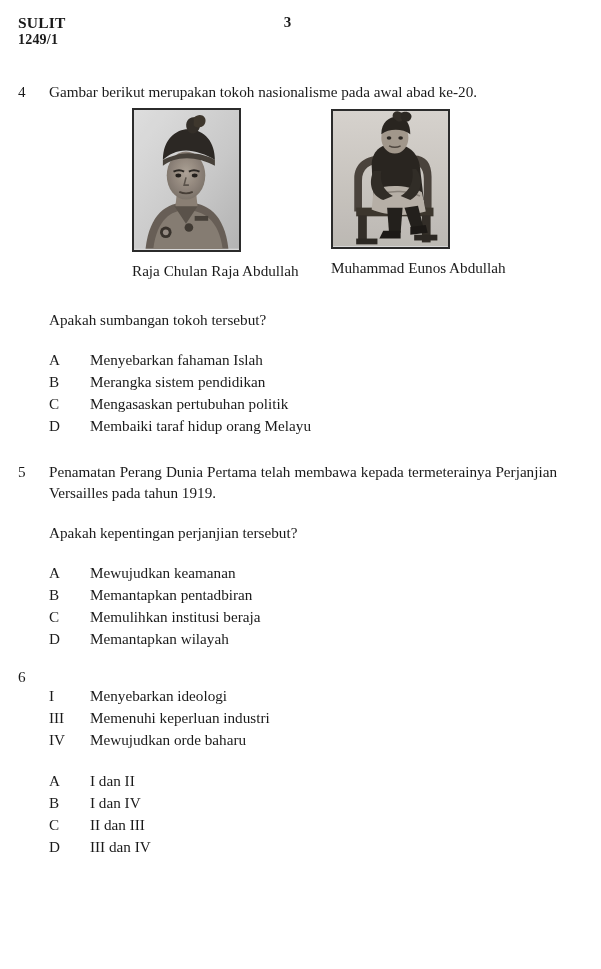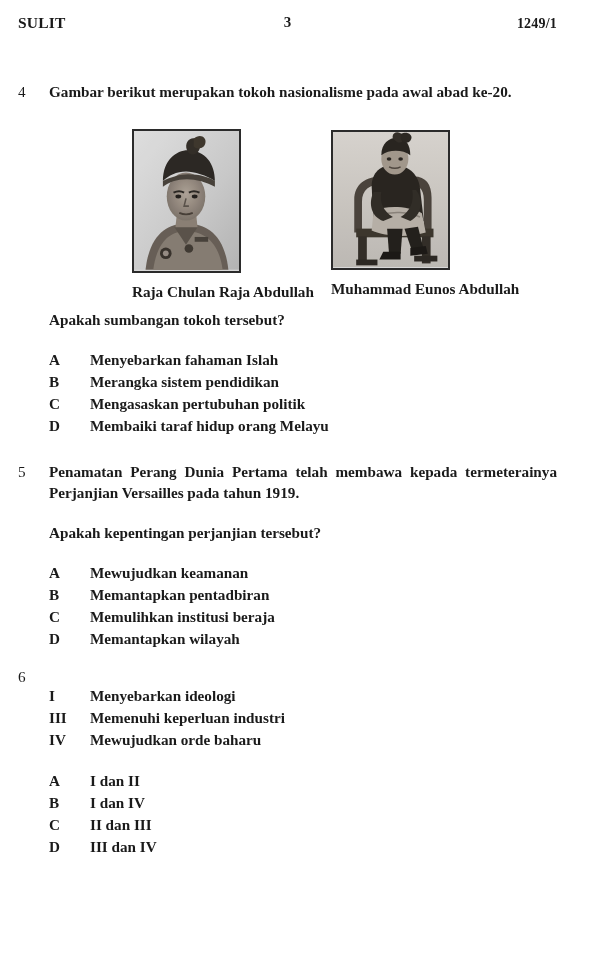--- a/index.html
+++ b/index.html
@@ -29,20 +29,21 @@
     left: 18px;
     top: 14px;
     width: 539px;
     height: 22px;
     display: flex;
     align-items: baseline;
     justify-content: space-between;
     font-weight: bold;
     font-size: 15.5px;
     letter-spacing: 0.2px;
+    flex-direction: column;
   }
   .page-header .hdr-center {
     position: absolute;
     left: 0;
     right: 0;
     text-align: center;
     font-weight: bold;
     font-size: 15px;
   }
   .hdr-left { font-size: 15.5px; }
@@ -59,21 +60,20 @@
     left: 0;
     top: 0;
     width: 31px;
     font-size: 15.2px;
     line-height: 21px;
   }
   .q-body {
     margin-left: 31px;
     font-size: 15.2px;
     line-height: 21px;
-    font-weight: bold;
   }
   .q-stem {
     text-align: justify;
     text-justify: inter-word;
   }
   .q-stem.nojustify { text-align: left; }
   .q-sub {
     margin-top: 19px;
     text-align: left;
   }
@@ -92,24 +92,23 @@
     flex: 0 0 41px;
   }
   .opt-text {
     flex: 1 1 auto;
   }
 
   
   .figures {
     position: absolute;
     left: 18px;
-    top: 129px;
+    top: 108px;
     width: 539px;
     height: 175px;
-    font-weight: bold;
   }
   .fig {
     position: absolute;
     text-align: center;
   }
   .fig-frame {
     border: 2px solid #2b2b2b;
     background: #d8d8d8;
     overflow: hidden;
     position: relative;

